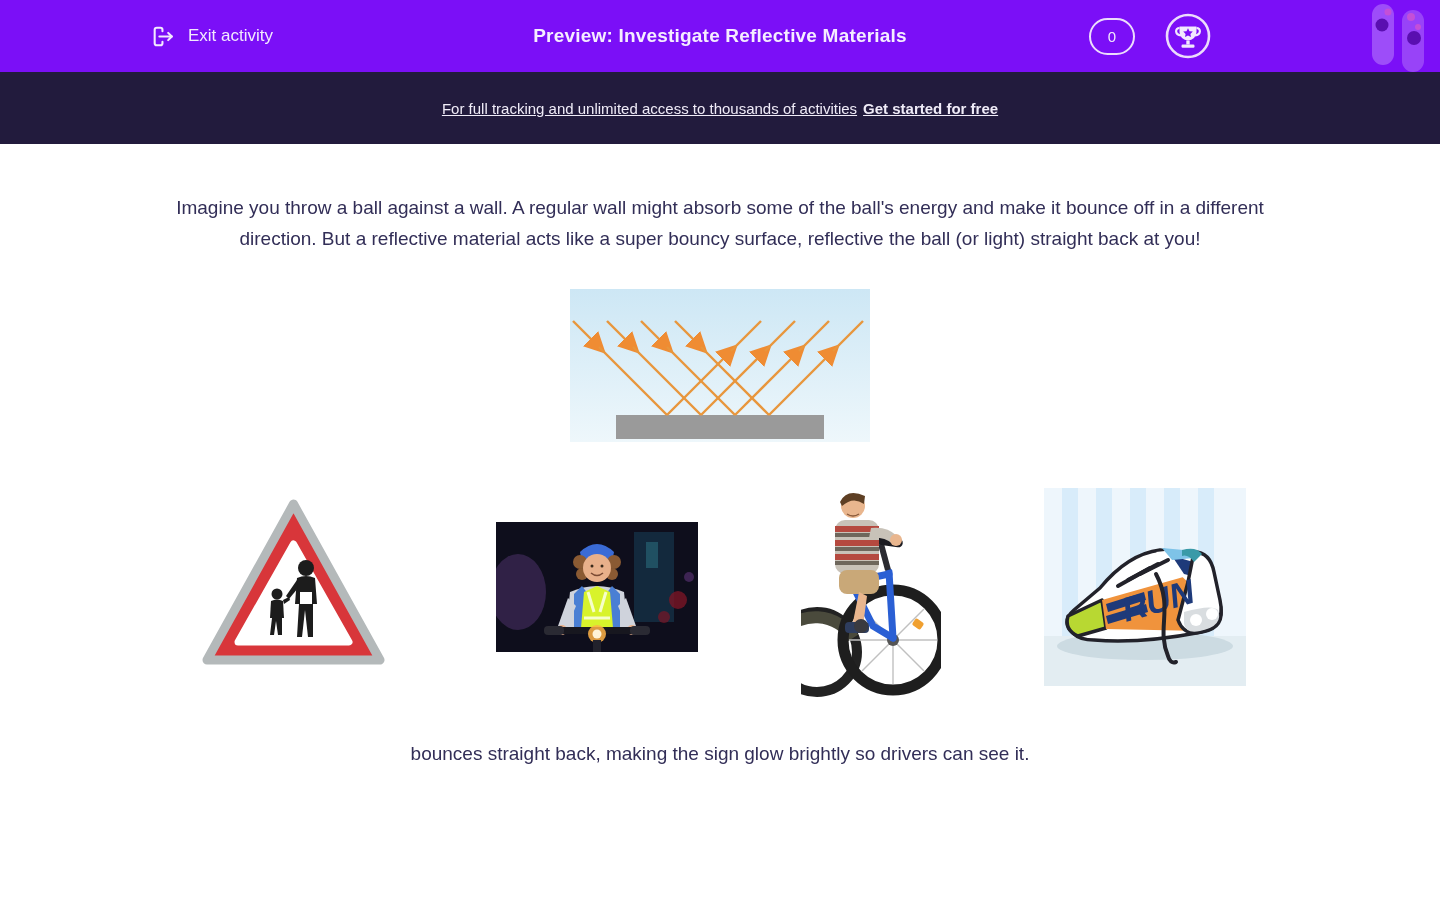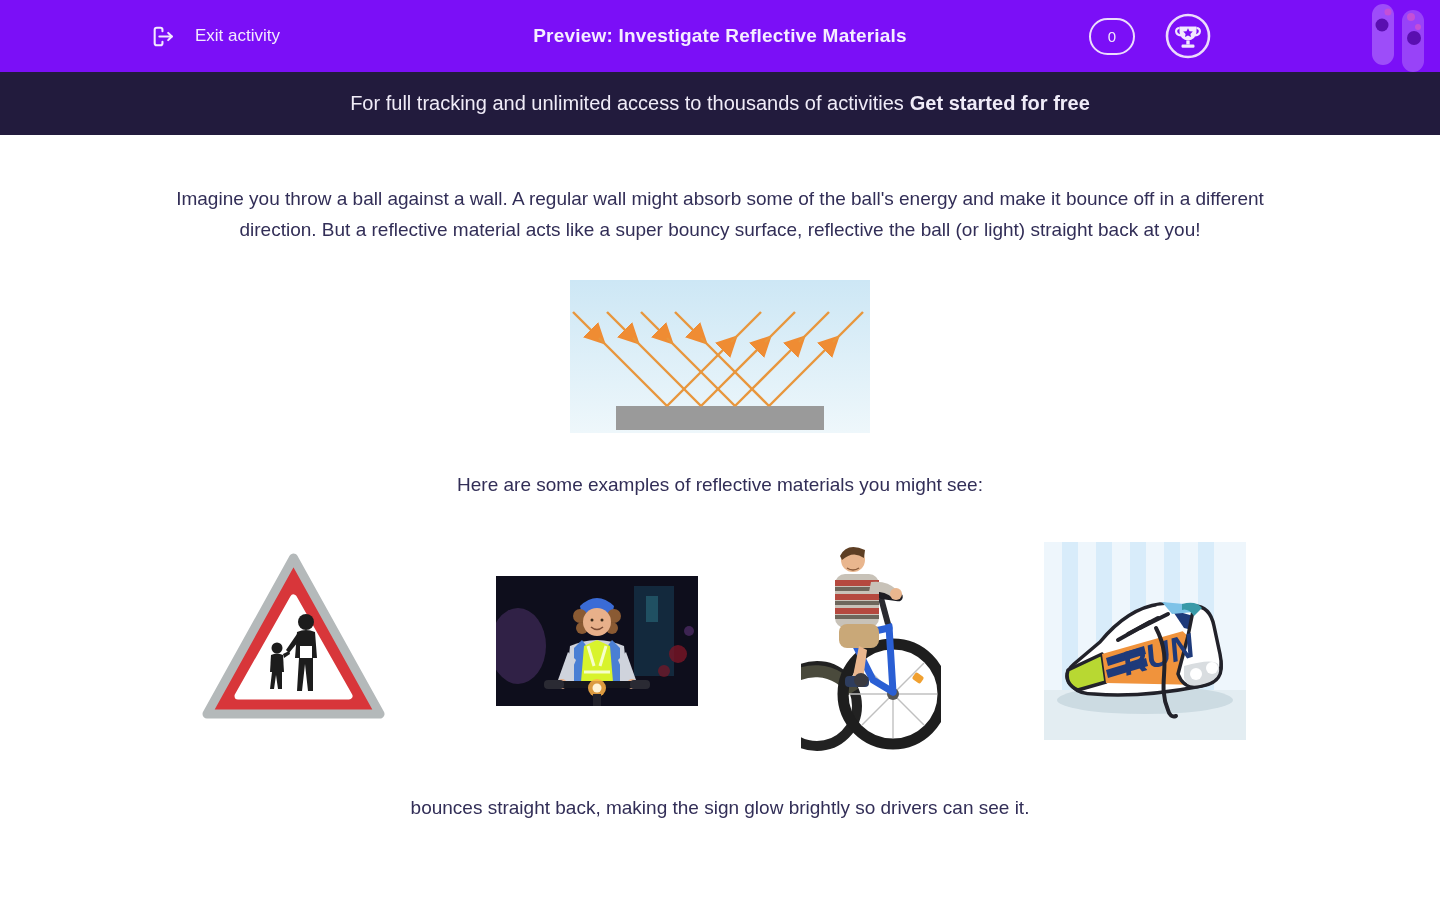--- a/index.html
+++ b/index.html
@@ -1,34 +1,34 @@
 <!DOCTYPE html>
 <html><head>
 <meta charset="utf-8">
 <style>
   * { margin:0; padding:0; box-sizing:border-box; }
   html,body { width:1440px; height:900px; overflow:hidden; background:#ffffff;
               font-family:"Liberation Sans", sans-serif; }
 
   
   .header { position:relative; height:72px; background:#7b0ff7; display:flex; align-items:center; }
-  .exit-btn { display:flex; align-items:center; gap:18px; margin-left:150px; cursor:pointer;
+  .exit-btn { display:flex; align-items:center; gap:11px; margin-left:150px; cursor:pointer;
               color:#f2e9fe; font-size:17px; }
   .exit-btn svg { display:block; }
   .header-title { position:absolute; left:0; right:0; text-align:center;
                   color:#f5edff; font-size:19px; font-weight:bold; letter-spacing:.2px; }
   .header-right { position:absolute; right:229px; top:0; height:72px; display:flex; align-items:center; gap:30px; }
   .score-pill { width:46px; height:37px; border:2px solid #ecdcfc; border-radius:19px;
                 color:#f2e9fe; font-size:15px; display:flex; align-items:center; justify-content:center; }
   .trophy-wrap { width:46px; height:46px; cursor:pointer; }
   .tubes { position:absolute; right:12px; top:0; width:60px; height:72px; pointer-events:none; }
 
   
-  .banner { height:63px; background:#221b3d; display:flex; align-items:center; justify-content:center;
-            color:#f0ecf8; font-size:20px; }
+  .banner { height:72px; background:#221b3d; display:flex; align-items:center; justify-content:center;
+            color:#f0ecf8; font-size:15px;text-decoration:underline; }
   .banner b { margin-left:6px; cursor:pointer;text-align:center; }
 
   
   .content { padding-top:48px; color:#322e57; }
   .p-center { text-align:center; font-size:19px; line-height:31px; font-weight:500;
               margin:0 auto; max-width:1130px; }
   .intro-line1 { margin-bottom:31px; }
   .diagram-wrap { width:300px; margin:35px auto 0; }
   .examples-heading { margin-top:32px; }
   .images-row { width:1053px; margin:30px auto 0; height:225px;
@@ -121,21 +121,20 @@
         <line x1="131" y1="126" x2="195" y2="62" marker-end="url(#ah)"></line>
           <line x1="195" y1="62" x2="225" y2="32"></line>
         <line x1="165" y1="126" x2="229" y2="62" marker-end="url(#ah)"></line>
           <line x1="229" y1="62" x2="259" y2="32"></line>
         <line x1="199" y1="126" x2="263" y2="62" marker-end="url(#ah)"></line>
           <line x1="263" y1="62" x2="293" y2="32"></line>
       </g>
     </svg>
   </div>
 
-  <p class="p-center examples-heading">Here are some examples of reflective materials you might see:</p>
 
   <div class="images-row">
 
     <div class="img-box">
       <svg width="199" height="190" viewBox="0 0 199 190">
         <path d="M99.5 12 L186 168 L13 168 Z" fill="#d8363a" stroke="#b4b9ba" stroke-width="9" stroke-linejoin="round"></path>
         <path d="M99.5 52 L155 150 L44 150 Z" fill="#ffffff" stroke="#ffffff" stroke-width="7" stroke-linejoin="round"></path>
         <g fill="#1c1c1c">
           <circle cx="112" cy="76" r="8"></circle>
           <path d="M103 86 Q112 82 121 86 L123 112 L118 112 L118 100 L106 100 L106 112 L101 112 Z"></path>

